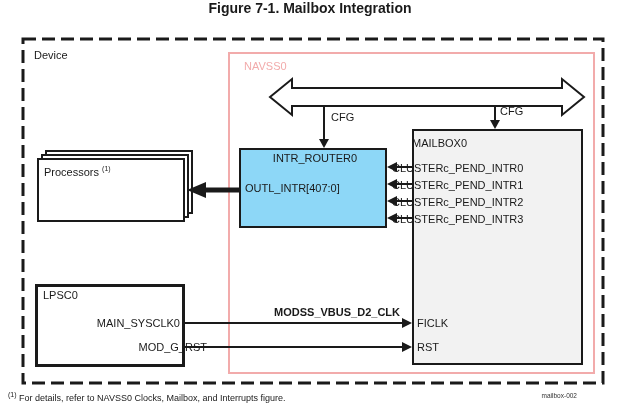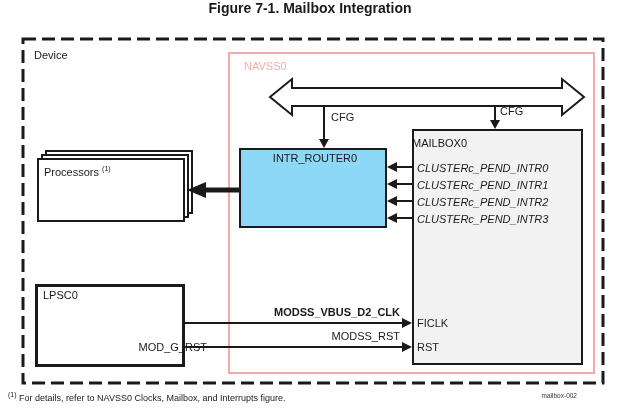--- a/index.html
+++ b/index.html
@@ -20,21 +20,21 @@
   #proc-front { left:37px; top:158px; z-index:3; }
   #proc-label { left:44px; top:163px; z-index:6; }
   #proc-label sup { font-size:7px; }
   .router-box { left:239px; top:148px; width:148px; height:80px;
                 border:2px solid #1a1a1a; background:#8DD7F7; z-index:1; }
   #router-title { left:239px; top:152px; width:152px; text-align:center; }
   #router-signal { left:245px; top:182px; }
   .mailbox-box { left:412px; top:129px; width:171px; height:236px;
                  border:2px solid #1a1a1a; background:#F2F2F2; z-index:1; }
   #mailbox-title { left:412px; top:137px; width:171px; text-align:left; }
-  .pend { left:417px;font-style:italic; }
+  .pend { left:392px; }
   #pend0 { top:162px; } #pend1 { top:179px; } #pend2 { top:196px; } #pend3 { top:213px;text-align:center; }
   #ficlk { left:417px; top:317px; } #rstpin { left:417px; top:341px; }
   .lpsc-box { left:35px; top:284px; width:150px; height:83px;
               border:3px solid #1a1a1a; z-index:1; }
   #lpsc-title { left:43px; top:289px; }
   #lpsc-clk { left:35px; top:317px; width:145px; text-align:right; }
   #lpsc-rst { left:35px; top:341px; width:145px; text-align:right;padding-left:27px; }
   #sig-clk { left:200px; top:306px; width:200px; text-align:right;font-weight:bold; }
   #sig-rst { left:200px; top:330px; width:200px; text-align:right; }
   #bus-label { left:270px; top:89px; width:314px; text-align:center; }
@@ -58,36 +58,37 @@
   <div class="box navss-box"></div>
   <div class="lbl" id="navss-label">NAVSS0</div>
 
   <div class="box proc" id="proc-back"></div>
   <div class="box proc" id="proc-mid"></div>
   <div class="box proc" id="proc-front"></div>
   <div class="lbl" id="proc-label"><span>Processors</span> <sup>(1)</sup></div>
 
   <div class="box router-box"></div>
   <div class="lbl" id="router-title">INTR_ROUTER0</div>
+  <div class="lbl" id="router-signal">OUTL_INTR[407:0]</div>
 
   <div class="box mailbox-box"></div>
   <div class="lbl" id="mailbox-title">MAILBOX0</div>
   <div class="lbl pend" id="pend0">CLUSTERc_PEND_INTR0</div>
   <div class="lbl pend" id="pend1">CLUSTERc_PEND_INTR1</div>
   <div class="lbl pend" id="pend2">CLUSTERc_PEND_INTR2</div>
   <div class="lbl pend" id="pend3">CLUSTERc_PEND_INTR3</div>
   <div class="lbl" id="ficlk">FICLK</div>
   <div class="lbl" id="rstpin">RST</div>
 
   <div class="box lpsc-box"></div>
   <div class="lbl" id="lpsc-title">LPSC0</div>
+  <div class="lbl" id="lpsc-clk">MAIN_SYSCLK0</div>
   <div class="lbl" id="lpsc-rst">MOD_G_RST</div>
 
   <div class="lbl" id="sig-clk">MODSS_VBUS_D2_CLK</div>
-  <div class="lbl" id="sig-rst">MODSS_RST</div>
 
   <div class="lbl" id="cfg1">CFG</div>
   <div class="lbl" id="cfg2">CFG</div>
 
   <div class="lbl" id="footnote"><sup>(1)</sup> <span>For details, refer to NAVSS0 Clocks, Mailbox, and Interrupts figure.</span></div>
   <div class="lbl" id="figure-id">mailbox-002</div>
 
   <svg id="wires" width="620" height="409" viewBox="0 0 620 409">
 
     <rect x="23" y="39" width="580" height="344" fill="none" stroke="#1a1a1a" stroke-width="3" stroke-dasharray="13 6"></rect>

